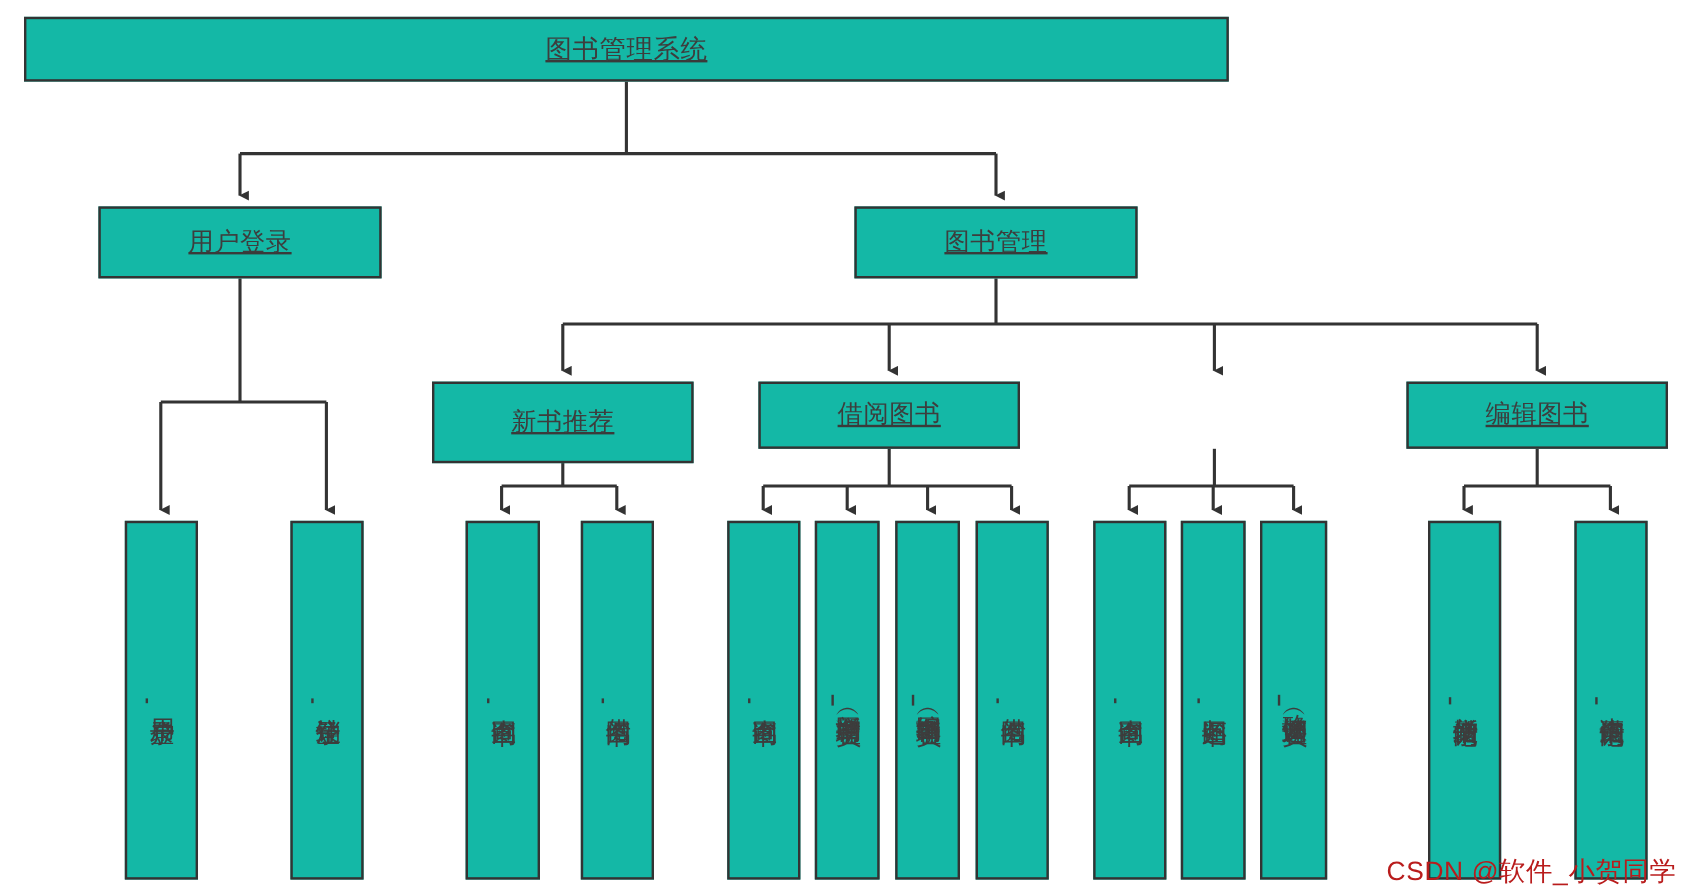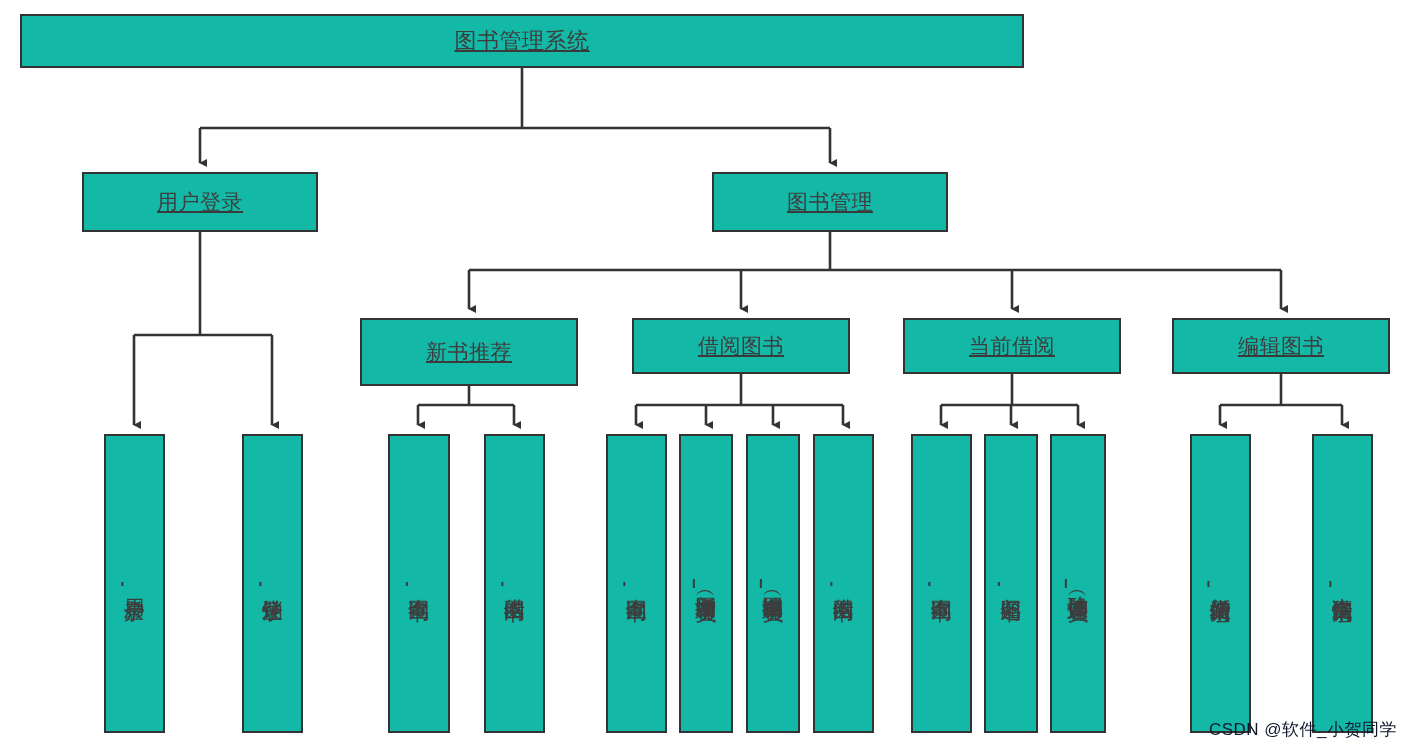--- a/index.html
+++ b/index.html
@@ -56,22 +56,22 @@
     white-space: normal;
     text-align: center;
   }
   .node.root .label {
     font-size: 22px;
   }
   #watermark {
     position: absolute;
     right: 8px;
     bottom: 6px;
-    font-size: 17px;
-    color: #0f172a;
+    font-size: 22px;
+    color: #b91c1c;
     letter-spacing: 0.5px;
     white-space: nowrap;
     font-family: "Liberation Sans", "DejaVu Sans", sans-serif;
     margin-left: 25px;
   }
 </style>
 </head>
 <body>
 
 <div id="canvas">
@@ -136,23 +136,20 @@
   <div class="node" style="left:712px; top:172px; width:236px; height:60px;">
     <span class="label">图书管理</span>
   </div>
 
   <div class="node" style="left:360px; top:318px; width:218px; height:68px;">
     <span class="label">新书推荐</span>
   </div>
   <div class="node" style="left:632px; top:318px; width:218px; height:56px;">
     <span class="label">借阅图书</span>
   </div>
-  <div class="node" style="left:903px; top:318px; width:218px; height:56px;">
-    <span class="label">当前借阅</span>
-  </div>
   <div class="node" style="left:1172px; top:318px; width:218px; height:56px;">
     <span class="label">编辑图书</span>
   </div>
 
   <div class="node vertical" style="left:104px; top:434px; width:61px; height:299px;">
     <span class="label">用户登录</span>
   </div>
   <div class="node vertical" style="left:242px; top:434px; width:61px; height:299px;">
     <span class="label">注销登录</span>
   </div>

